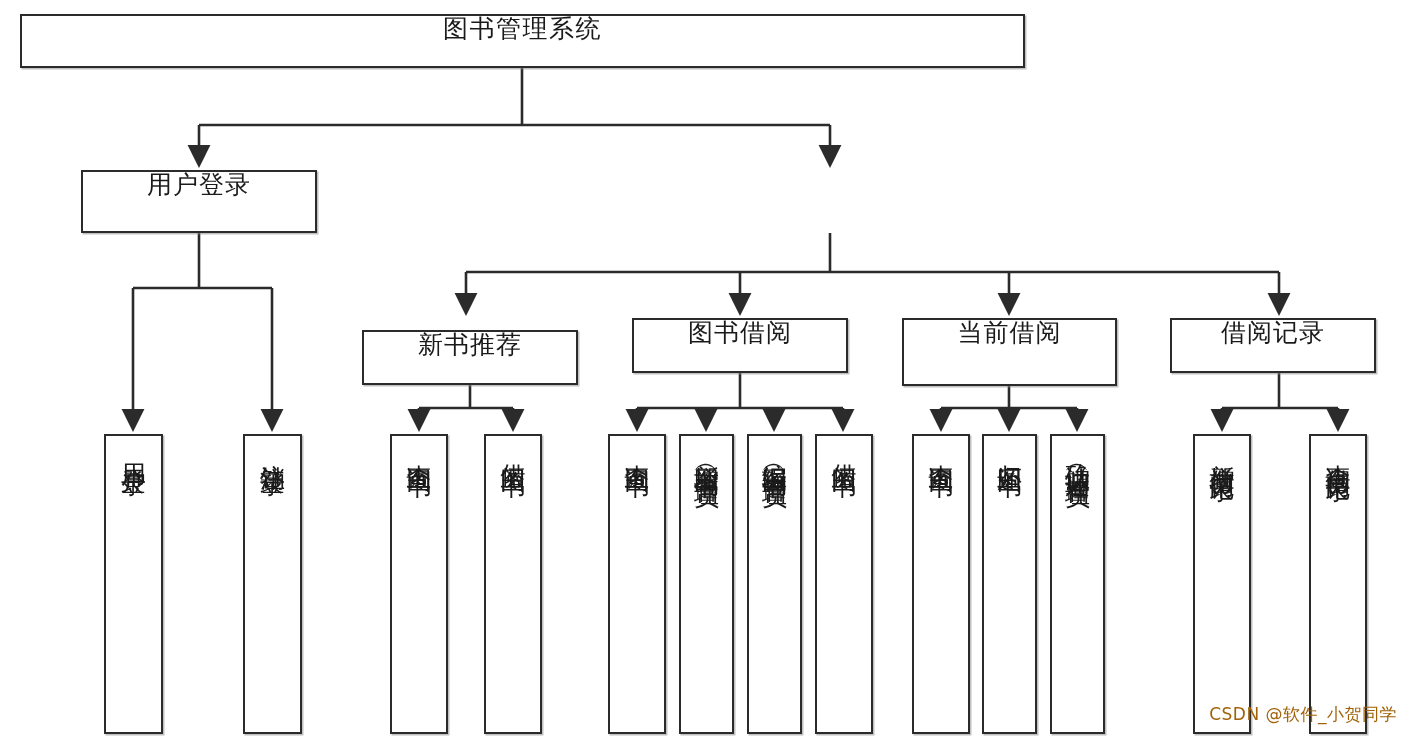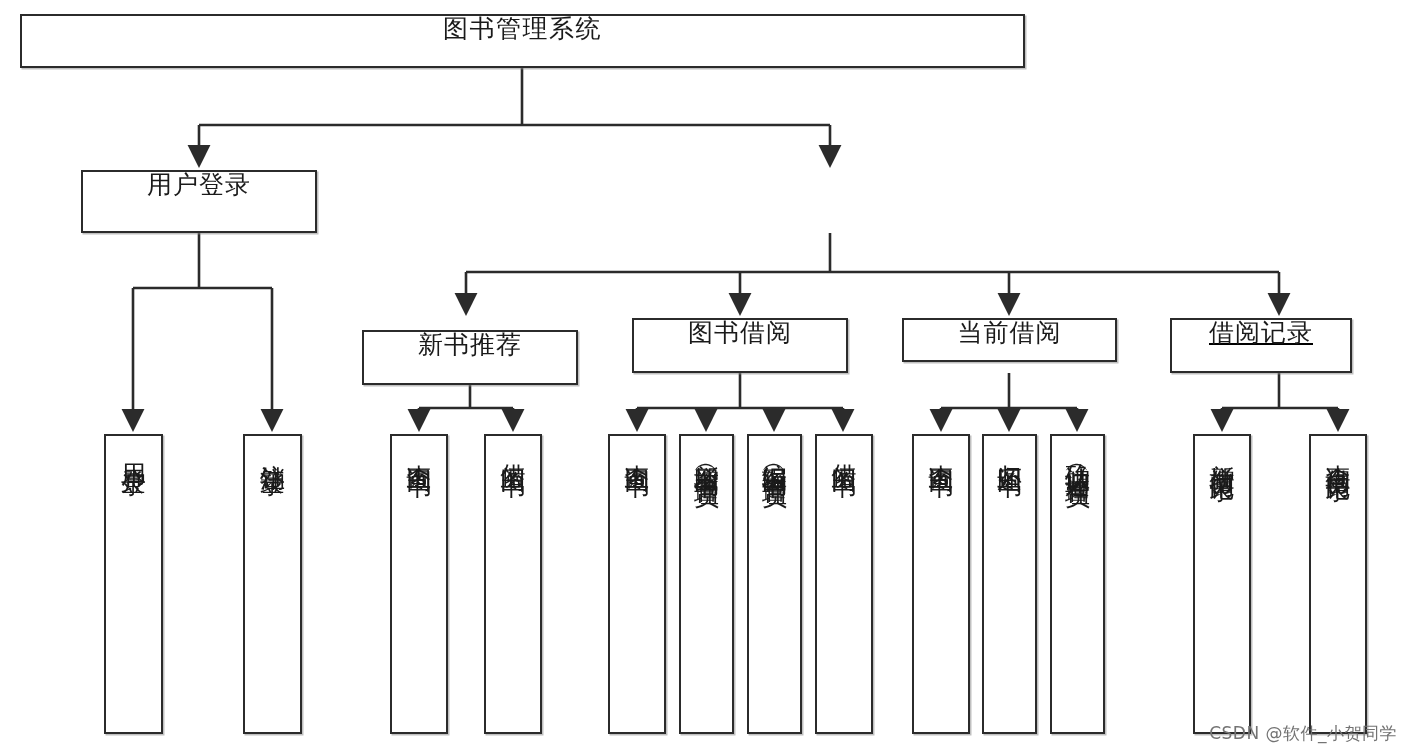--- a/index.html
+++ b/index.html
@@ -60,23 +60,23 @@
   .node.v .node-label {
     writing-mode: vertical-rl;
     text-orientation: upright;
     font-size: 25px;
     letter-spacing: 3px;
     line-height: 1;
   }
   #watermark {
     position: absolute;
     right: 8px;
-    bottom: 2px;
+    bottom: 21px;
     font-size: 17px;
-    color: #737373;
+    color: #a16207;
     letter-spacing: 0.5px;
     user-select: none;
   }
 </style>
 </head>
 <body>
 
 <div id="diagram-canvas">
 
   <svg id="edge-layer" viewBox="0 0 1405 747" width="1405" height="747" xmlns="http://www.w3.org/2000/svg">
@@ -136,24 +136,24 @@
   <div class="node h" style="left:81px; top:170px; width:236px; height:63px;">
     <span class="node-label">用户登录</span>
   </div>
 
   <div class="node h" style="left:362px; top:330px; width:216px; height:55px;">
     <span class="node-label">新书推荐</span>
   </div>
   <div class="node h" style="left:632px; top:318px; width:216px; height:55px;">
     <span class="node-label">图书借阅</span>
   </div>
-  <div class="node h" style="left:902px; top:318px; width:215px; height:44px;">
+  <div class="node h" style="left:902px; top:318px; width:215px; height:68px;">
     <span class="node-label">当前借阅</span>
   </div>
-  <div class="node h" style="left:1170px; top:318px; width:182px; height:55px;text-decoration:underline;">
+  <div class="node h" style="left:1170px; top:318px; width:206px; height:55px;">
     <span class="node-label">借阅记录</span>
   </div>
 
   <div class="node v" style="left:104px; top:434px; width:59px; height:300px;">
     <span class="node-label">用户登录</span>
   </div>
   <div class="node v" style="left:243px; top:434px; width:59px; height:300px;">
     <span class="node-label">注销登录</span>
   </div>
 

